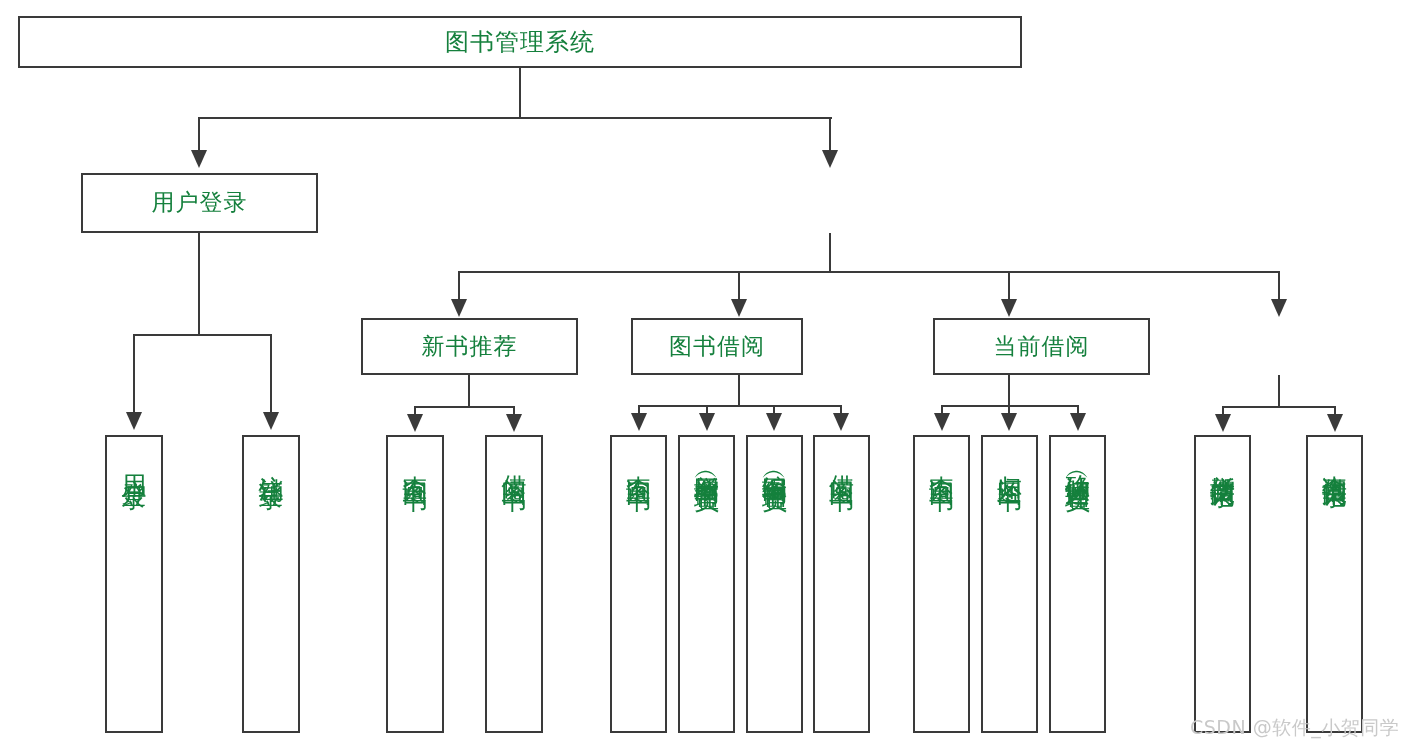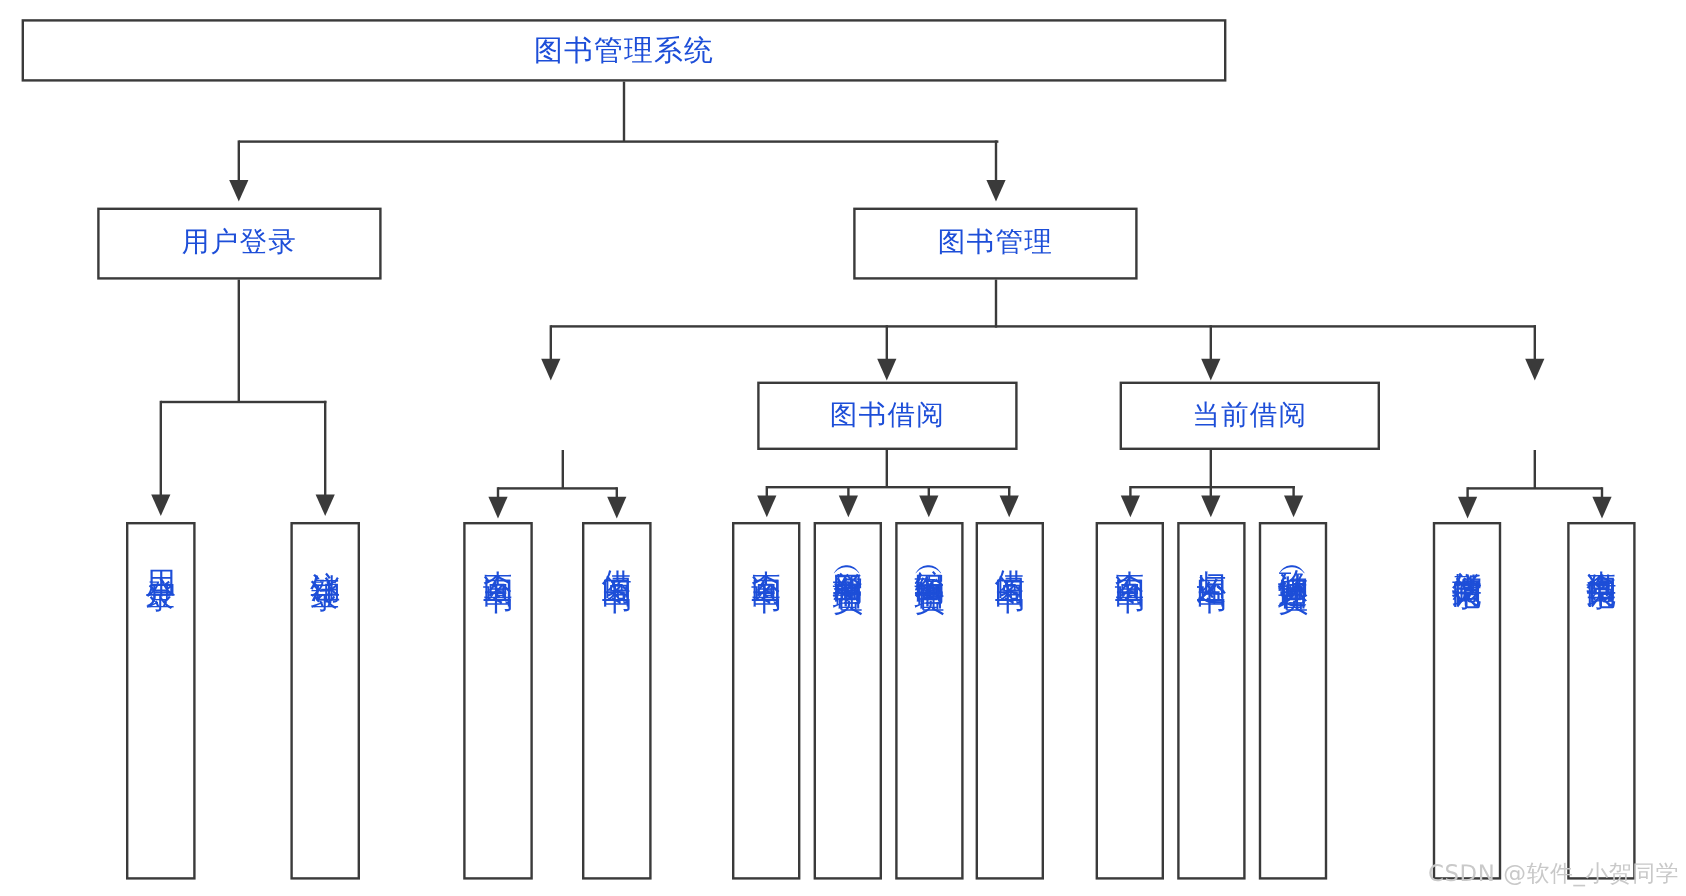--- a/index.html
+++ b/index.html
@@ -24,21 +24,21 @@
     background: #ffffff;
     color: #3c3c3c;
     display: flex;
     align-items: center;
     justify-content: center;
     text-align: center;
   }
   .node .label {
     display: block;
     line-height: 1.18;
-    color: #1d4ed8;
+    color: #15803d;
   }
   
   .node.horiz .label {
     writing-mode: horizontal-tb;
     font-size: 23px;
     letter-spacing: 1px;
   }
   .node.root .label { font-size: 24px; }
   
   .node.vert {
@@ -92,23 +92,20 @@
   <div class="conn h" style="left:199px; top:117px; width:633px; height:2px;"></div>
   <div class="conn v" style="left:198px; top:117px; width:2px; height:35px;"></div>
   <div class="arrow" style="left:191px; top:150px;"></div>
   <div class="conn v" style="left:829px; top:117px; width:2px; height:35px;"></div>
   <div class="arrow" style="left:822px; top:150px;"></div>
 
   <div class="node horiz" style="left:81px; top:173px; width:237px; height:60px;">
     <span class="label">用户登录</span>
   </div>
 
-  <div class="node horiz" style="left:711px; top:173px; width:237px; height:60px;">
-    <span class="label">图书管理</span>
-  </div>
 
   <div class="conn v" style="left:198px; top:233px; width:2px; height:102px;"></div>
   <div class="conn h" style="left:134px; top:334px; width:138px; height:2px;"></div>
   <div class="conn v" style="left:133px; top:334px; width:2px; height:80px;"></div>
   <div class="arrow" style="left:126px; top:412px;"></div>
   <div class="conn v" style="left:270px; top:334px; width:2px; height:80px;"></div>
   <div class="arrow" style="left:263px; top:412px;"></div>
 
   <div class="conn v" style="left:829px; top:233px; width:2px; height:40px;"></div>
   <div class="conn h" style="left:459px; top:271px; width:821px; height:2px;"></div>
@@ -118,21 +115,24 @@
 
   <div class="conn v" style="left:738px; top:271px; width:2px; height:30px;"></div>
   <div class="arrow" style="left:731px; top:299px;"></div>
 
   <div class="conn v" style="left:1008px; top:271px; width:2px; height:30px;"></div>
   <div class="arrow" style="left:1001px; top:299px;"></div>
 
   <div class="conn v" style="left:1278px; top:271px; width:2px; height:30px;"></div>
   <div class="arrow" style="left:1271px; top:299px;"></div>
 
-  <div class="node horiz" style="left:631px; top:318px; width:217px; height:57px;justify-content:center;">
+  <div class="node horiz" style="left:361px; top:318px; width:217px; height:57px;">
+    <span class="label">新书推荐</span>
+  </div>
+  <div class="node horiz" style="left:631px; top:318px; width:172px; height:57px;justify-content:center;">
     <span class="label">图书借阅</span>
   </div>
   <div class="node horiz" style="left:901px; top:318px; width:217px; height:57px;margin-left:32px;">
     <span class="label">当前借阅</span>
   </div>
 
   <div class="conn v" style="left:468px; top:375px; width:2px; height:32px;"></div>
   <div class="conn h" style="left:415px; top:406px; width:99px; height:2px;"></div>
   <div class="conn v" style="left:414px; top:406px; width:2px; height:12px;"></div>
   <div class="arrow" style="left:407px; top:414px;"></div>

